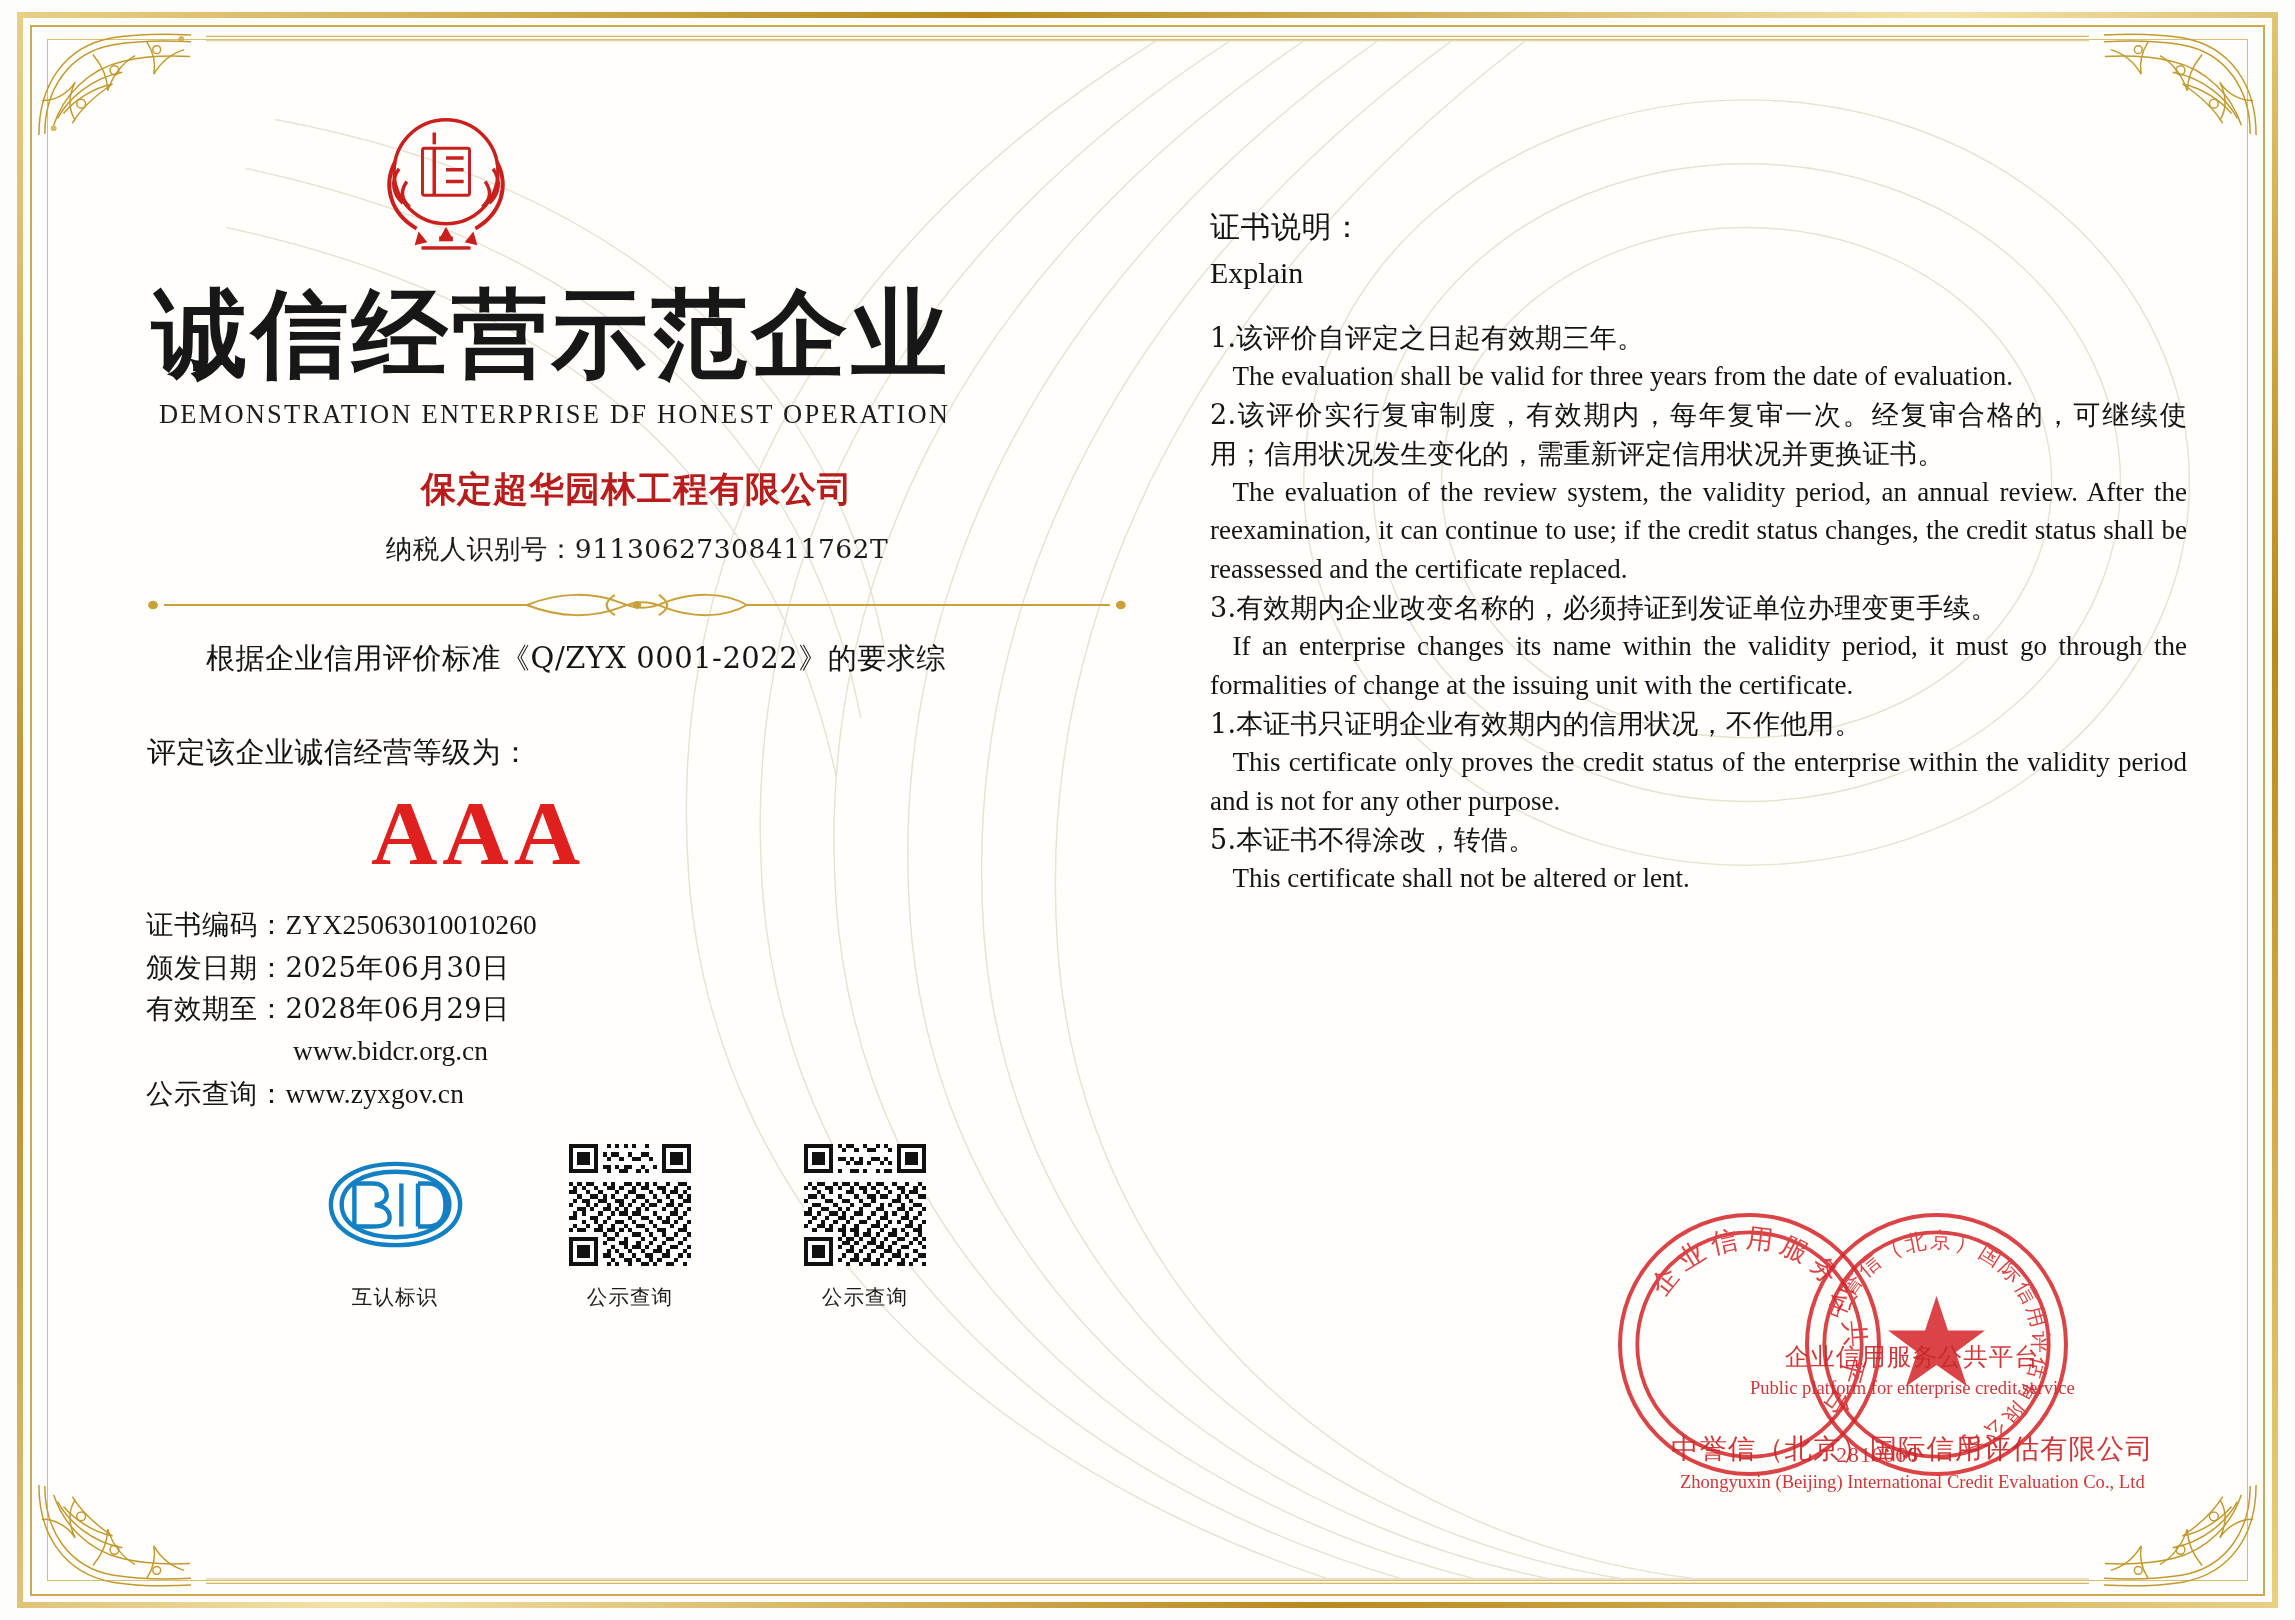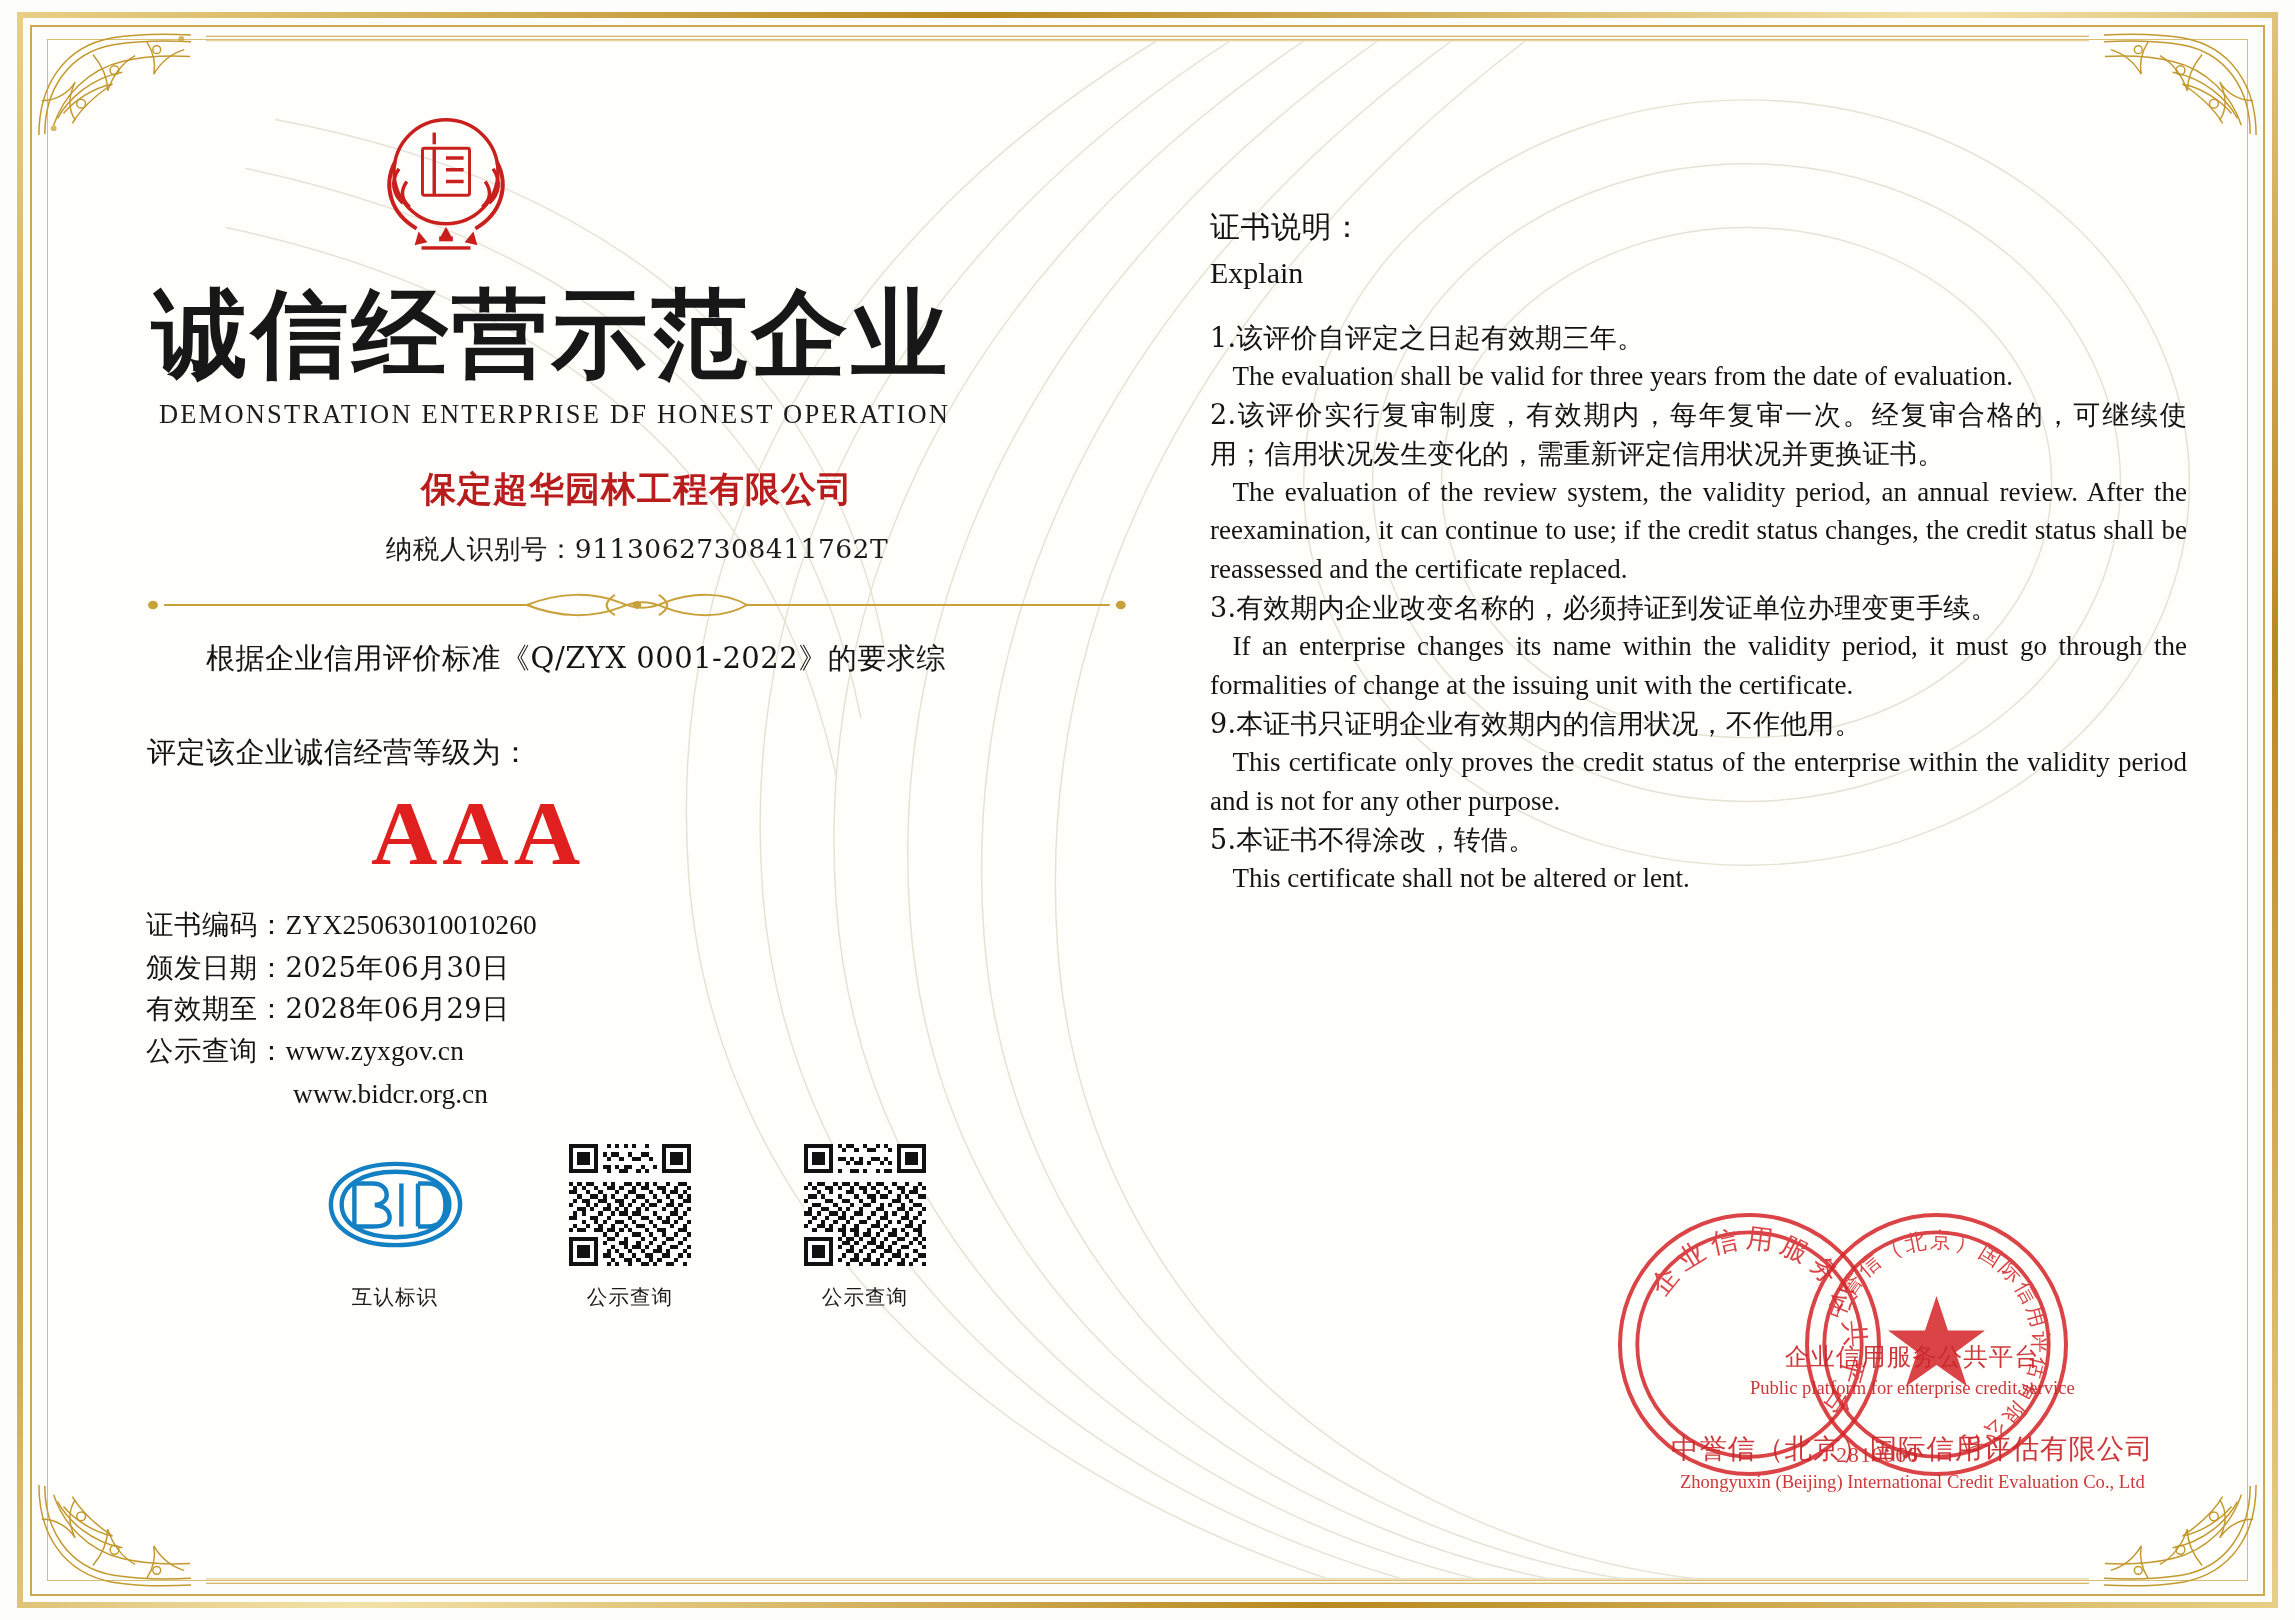--- a/index.html
+++ b/index.html
@@ -460,24 +460,24 @@
         <div class="meta-row">
           <span class="k">证书编码：</span><span class="v">ZYX25063010010260</span>
         </div>
         <div class="meta-row">
           <span class="k">颁发日期：</span><span class="v v-cn">2025年06月30日</span>
         </div>
         <div class="meta-row">
           <span class="k">有效期至：</span><span class="v v-cn">2028年06月29日</span>
         </div>
         <div class="meta-row">
+          <span class="meta-extra">www.bidcr.org.cn</span>
+        </div>
+        <div class="meta-row">
           <span class="k">公示查询：</span><span class="v">www.zyxgov.cn</span>
-        </div>
-        <div class="meta-row">
-          <span class="meta-extra">www.bidcr.org.cn</span>
         </div>
       </div>
 
       <div class="badges">
 
         <div class="badge">
           <div class="badge-art">
             <svg width="147" height="93" viewBox="0 0 300 190">
               <g fill="none" stroke="#1380c4" stroke-width="9">
                 <path d="M150 12 C72 12 18 46 18 95 C18 144 72 178 150 178 C228 178 282 144 282 95 C282 46 228 12 150 12 Z"></path>
@@ -600,21 +600,21 @@
           <div class="line-cn">2.该评价实行复审制度，有效期内，每年复审一次。经复审合格的，可继续使用；信用状况发生变化的，需重新评定信用状况并更换证书。</div>
           <div class="line-en"><span class="lead"></span><span>The evaluation of the review system, the validity period, an annual review. After the reexamination, it can continue to use; if the credit status changes, the credit status shall be reassessed and the certificate replaced.</span></div>
         </div>
 
         <div class="explain-item">
           <div class="line-cn">3.有效期内企业改变名称的，必须持证到发证单位办理变更手续。</div>
           <div class="line-en"><span class="lead"></span><span>If an enterprise changes its name within the validity period, it must go through the formalities of change at the issuing unit with the certificate.</span></div>
         </div>
 
         <div class="explain-item">
-          <div class="line-cn">9.本证书只证明企业有效期内的信用状况，不作他用。</div>
+          <div class="line-cn">1.本证书只证明企业有效期内的信用状况，不作他用。</div>
           <div class="line-en"><span class="lead"></span><span>This certificate only proves the credit status of the enterprise within the validity period and is not for any other purpose.</span></div>
         </div>
 
         <div class="explain-item">
           <div class="line-cn">5.本证书不得涂改，转借。</div>
           <div class="line-en"><span class="lead"></span><span>This certificate shall not be altered or lent.</span></div>
         </div>
 
       </div>
 

